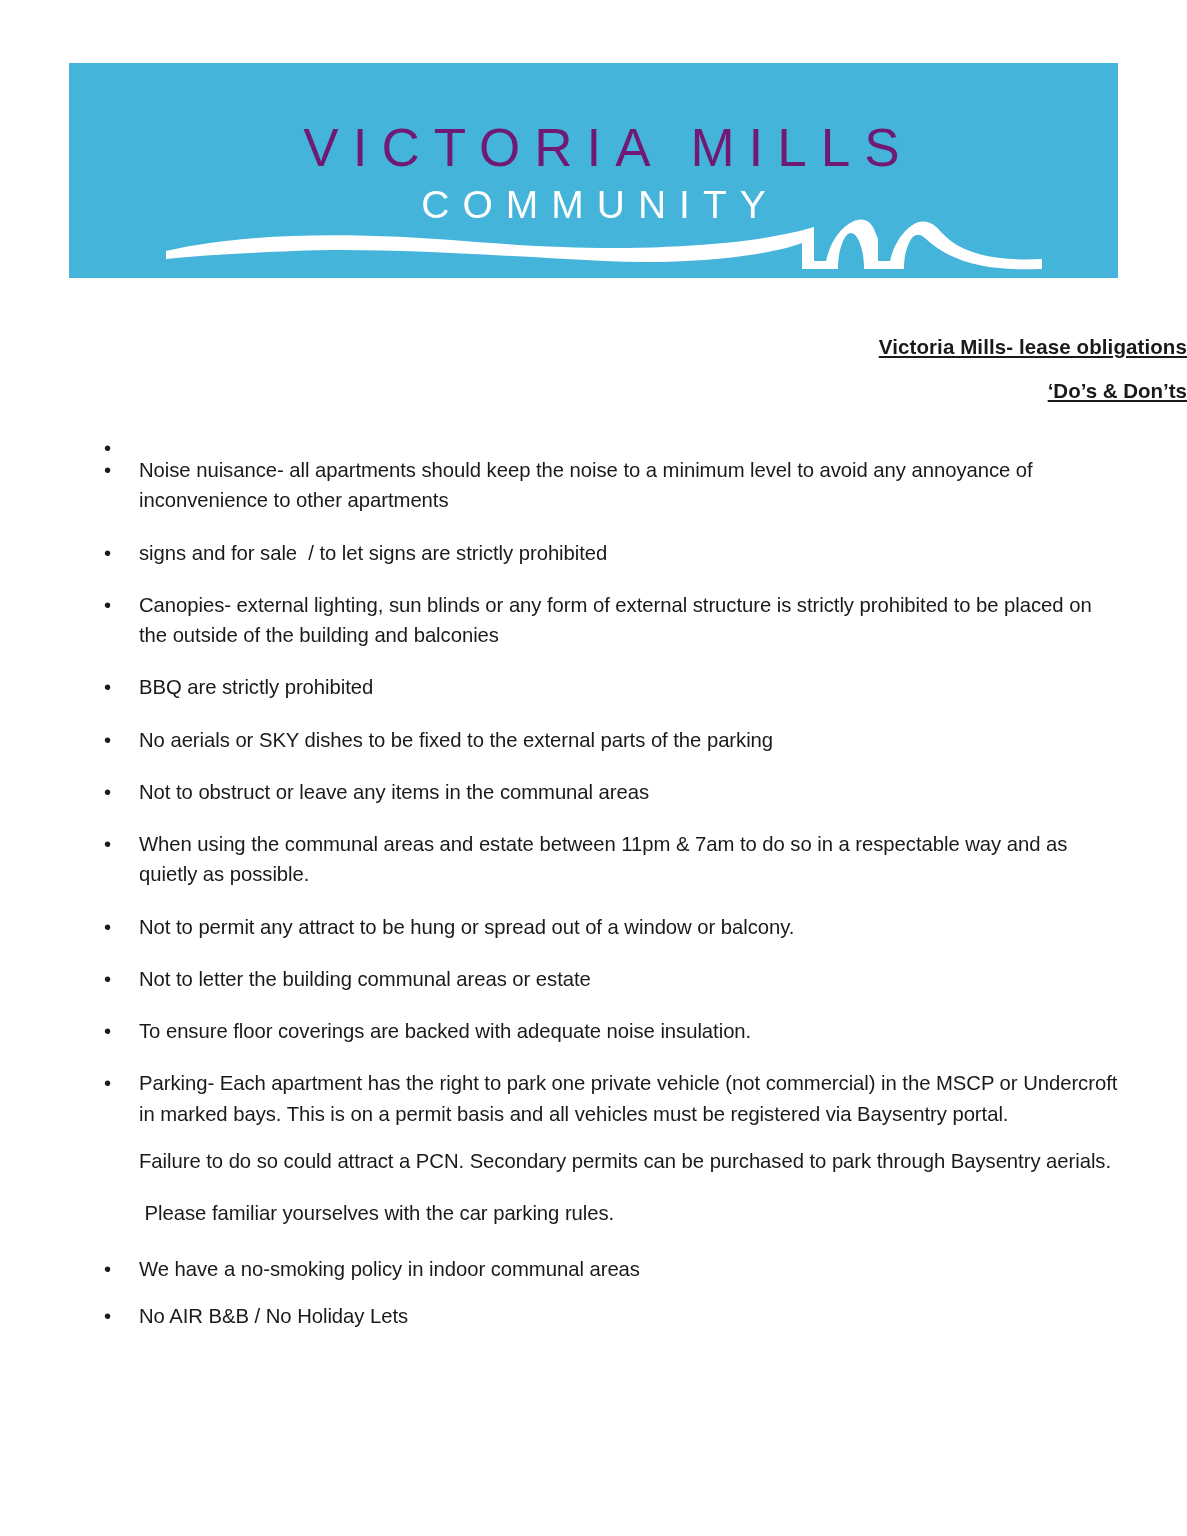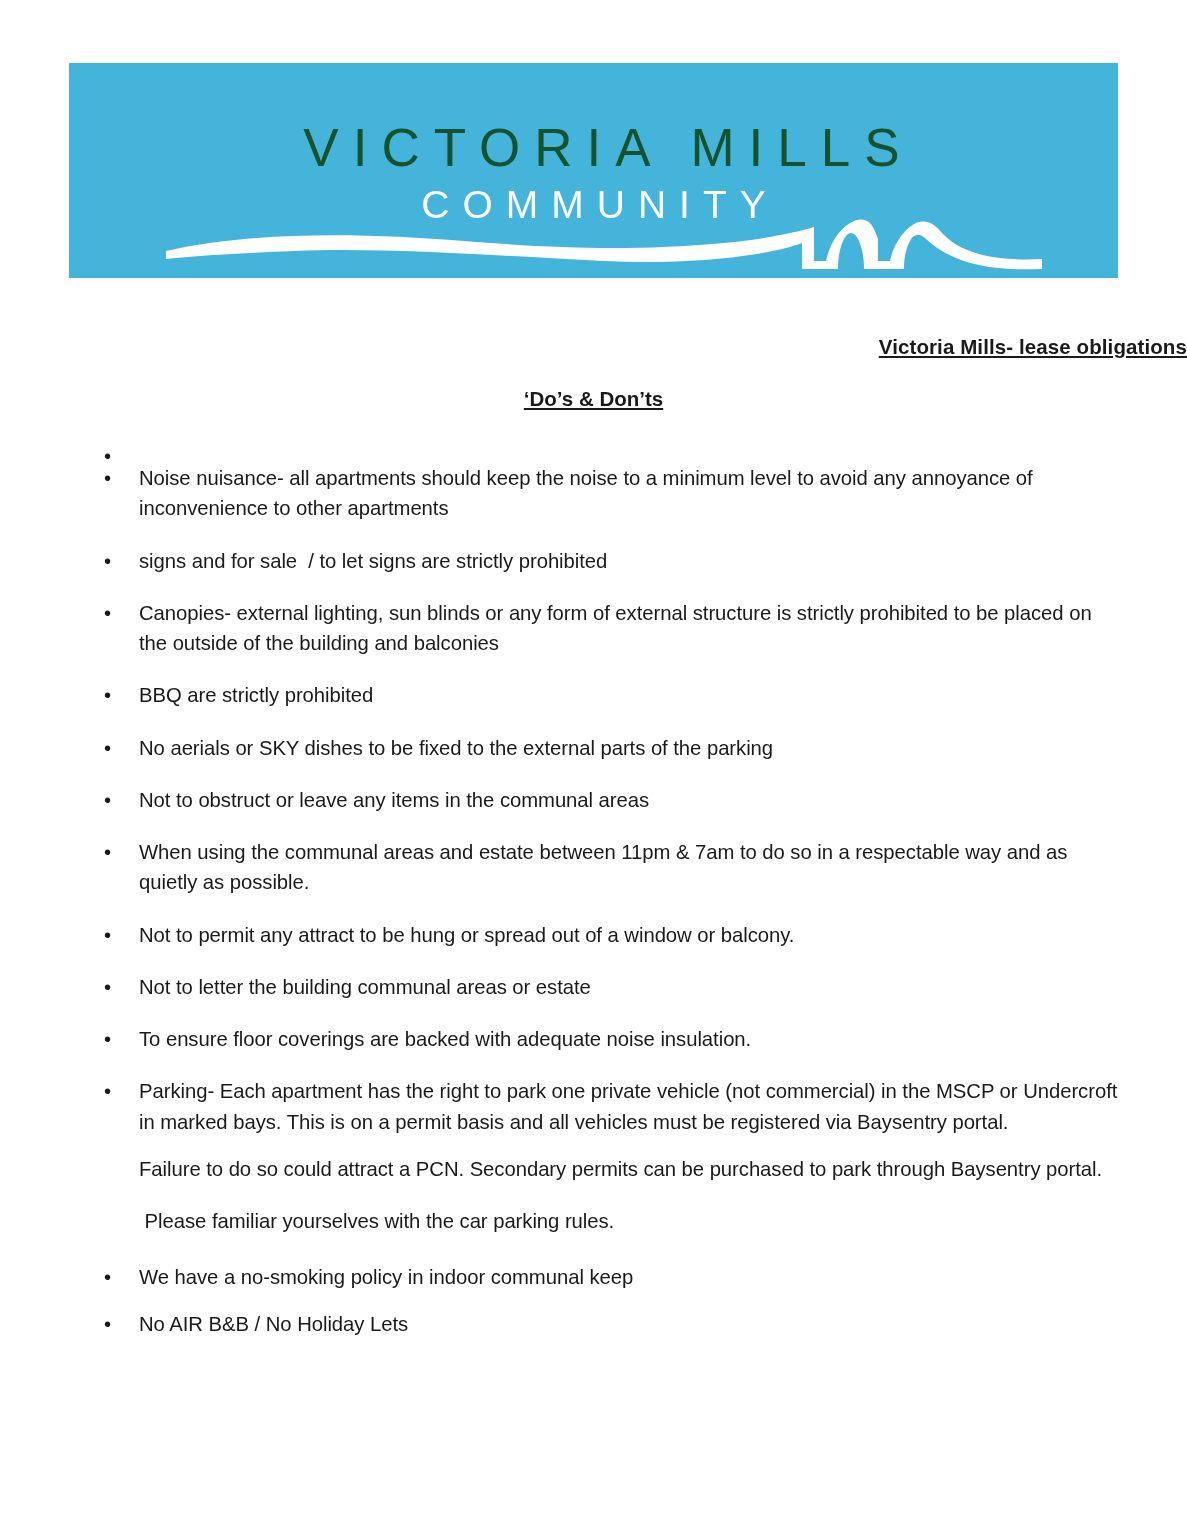--- a/index.html
+++ b/index.html
@@ -32,21 +32,21 @@
     top: 0;
     width: 100%;
     height: 100%;
   }
   .logo-title {
     position: absolute;
     left: 16px;
     right: 0;
     top: 58px;
     text-align: center;
-    color: #14532d;
+    color: #701a75;
     font-family: "Liberation Sans", sans-serif;
     font-size: 53px;
     font-weight: 300;
     letter-spacing: 14px;
     text-indent: 14px;
     line-height: 1;
     white-space: nowrap;
   }
   .logo-sub {
     position: absolute;
@@ -85,22 +85,22 @@
   .doc-title {
     display: inline-block;
     font-family: "Liberation Sans", sans-serif;
     font-size: 20.5px;
     font-weight: bold;
     text-decoration: underline;
     letter-spacing: 0.1px;
     line-height: 1.25;
   }
   .doc-subtitle-row {
-    text-align: center;
-    margin-top: 26px;
+    text-align: right;
+    margin-top: 18px;
   }
   .doc-subtitle {
     display: inline-block;
     font-family: "Liberation Sans", sans-serif;
     font-size: 20.5px;
     font-weight: bold;
     text-decoration: underline;
     line-height: 1.25;
   }
 
@@ -248,28 +248,28 @@
       <span class="bullet">•</span>
       <span class="rule-text">To ensure floor coverings are backed with adequate noise insulation.</span>
     </li>
 
     <li class="rule tight">
       <span class="bullet">•</span>
       <span class="rule-text">Parking- Each apartment has the right to park one private vehicle (not commercial) in the MSCP or Undercroft in marked bays. This is on a permit basis and all vehicles must be registered via Baysentry portal.</span>
     </li>
   </ul>
 
-  <div class="subpara">Failure to do so could attract a PCN. Secondary permits can be purchased to park through Baysentry portal.</div>
+  <div class="subpara">Failure to do so could attract a PCN. Secondary permits can be purchased to park through Baysentry aerials.</div>
 
   <div class="subpara"> Please familiar yourselves with the car parking rules.</div>
 
   <ul class="rules" style="margin-top:4px;">
     <li class="rule tight">
       <span class="bullet">•</span>
-      <span class="rule-text">We have a no-smoking policy in indoor communal keep</span>
+      <span class="rule-text">We have a no-smoking policy in indoor communal areas</span>
     </li>
     <li class="rule tight">
       <span class="bullet">•</span>
       <span class="rule-text">No AIR B&amp;B / No Holiday Lets</span>
     </li>
   </ul>
 
 </div>
 
 </body></html>

